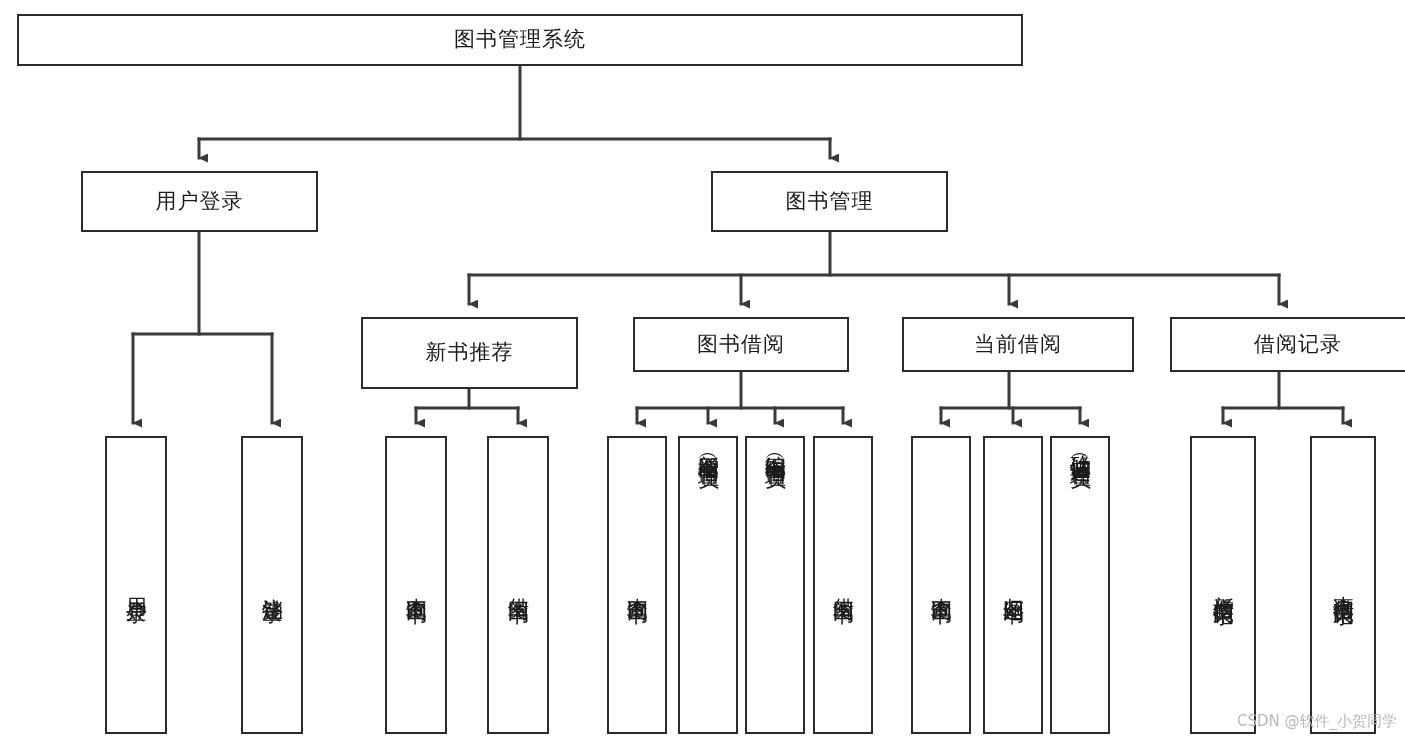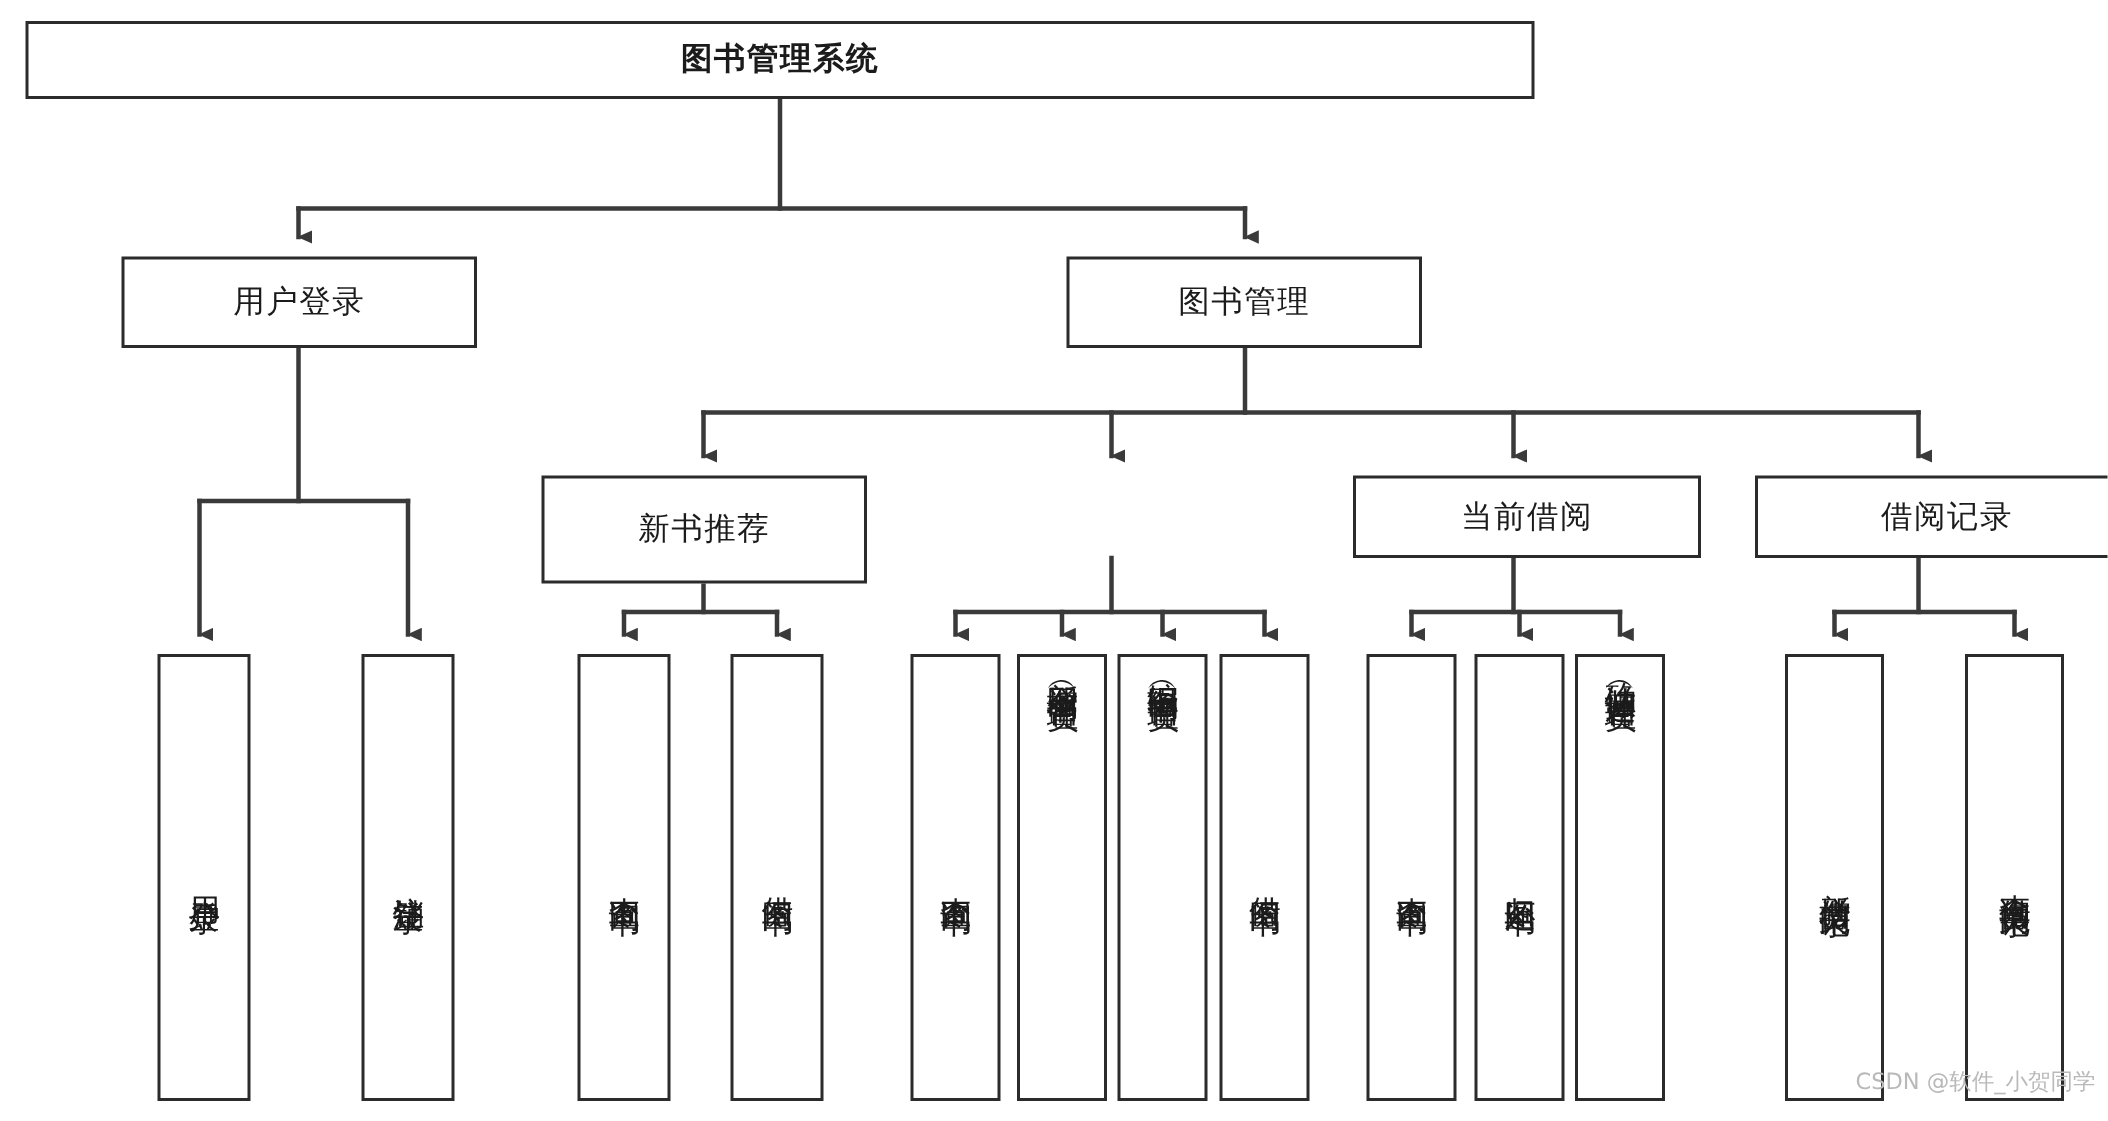--- a/index.html
+++ b/index.html
@@ -125,34 +125,37 @@
       <path d="M1013,408 L1013,423" marker-end="url(#arrowhead)"></path>
       <path d="M1080,408 L1080,423" marker-end="url(#arrowhead)"></path>
 
       <path d="M1279,372 L1279,408"></path>
       <path d="M1223,408 L1343,408"></path>
       <path d="M1223,408 L1223,423" marker-end="url(#arrowhead)"></path>
       <path d="M1343,408 L1343,423" marker-end="url(#arrowhead)"></path>
     </g>
   </svg>
 
-  <div class="node-box" style="left:17px; top:14px; width:1006px; height:52px;font-weight:bold;">
+  <div class="node-box" style="left:17px; top:14px; width:1006px; height:52px;">
     <span class="node-label-h">图书管理系统</span>
   </div>
 
   <div class="node-box" style="left:81px; top:171px; width:237px; height:61px;">
     <span class="node-label-h">用户登录</span>
   </div>
   <div class="node-box" style="left:711px; top:171px; width:237px; height:61px;">
     <span class="node-label-h">图书管理</span>
   </div>
 
   <div class="node-box" style="left:361px; top:317px; width:217px; height:72px;">
     <span class="node-label-h">新书推荐</span>
   </div>
+  <div class="node-box" style="left:633px; top:317px; width:216px; height:55px;">
+    <span class="node-label-h">图书借阅</span>
+  </div>
   <div class="node-box" style="left:902px; top:317px; width:232px; height:55px;">
     <span class="node-label-h">当前借阅</span>
   </div>
   <div class="node-box" style="left:1170px; top:317px; width:256px; height:55px;">
     <span class="node-label-h">借阅记录</span>
   </div>
 
   <div class="node-box leaf-box centered" style="left:105px; top:436px; width:62px; height:298px;">
     <span class="node-label-v">用户登录</span>
   </div>

